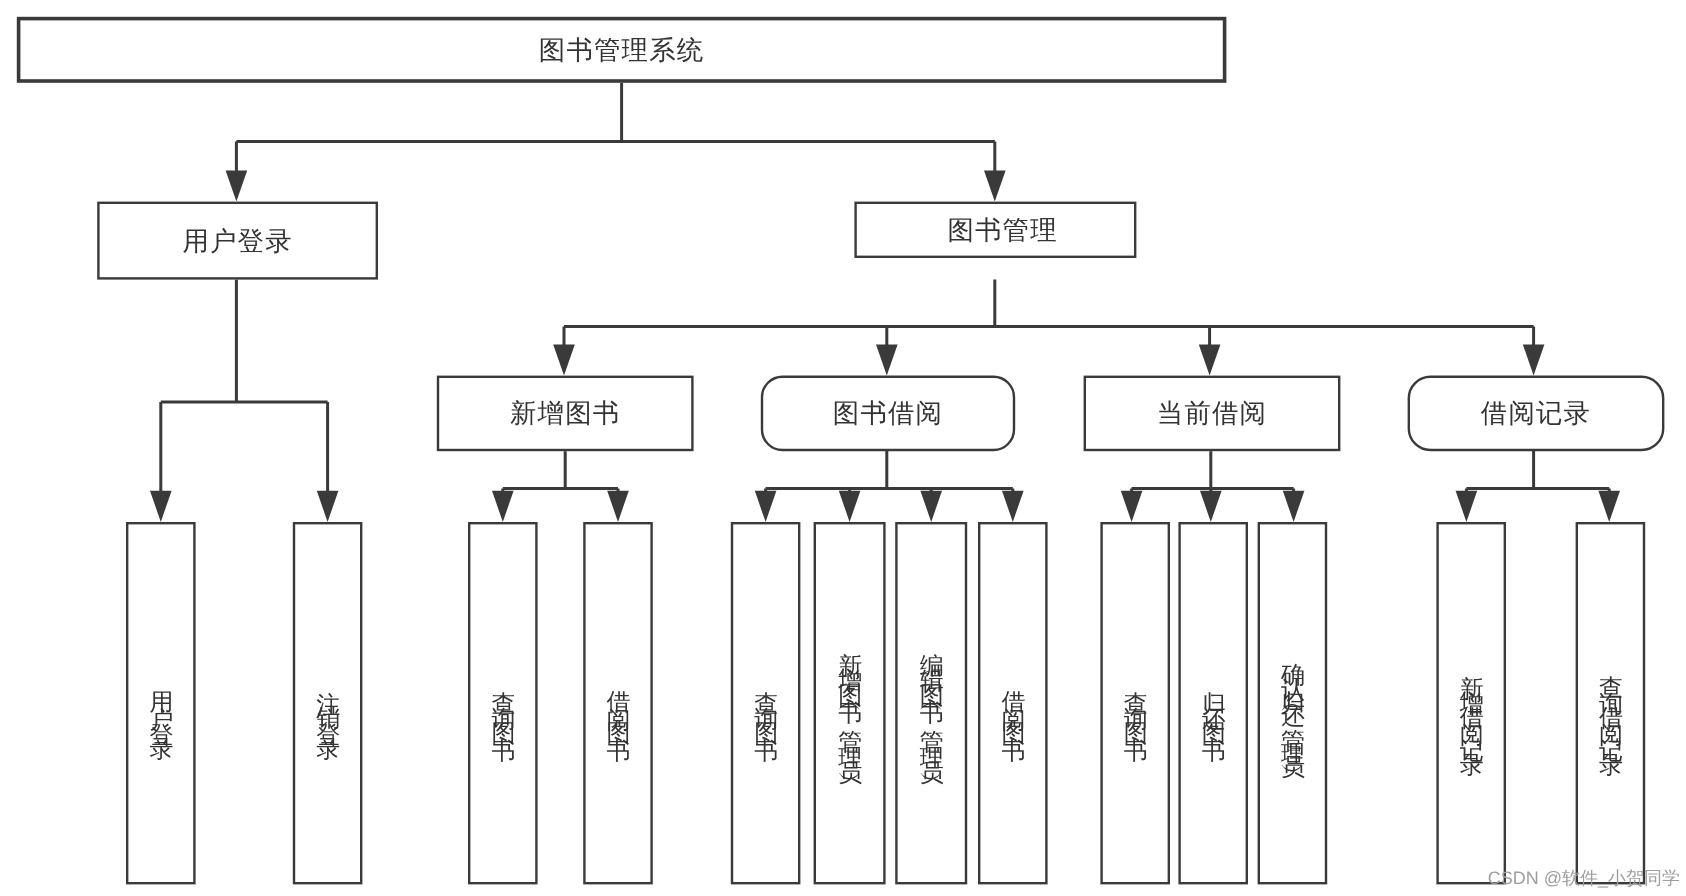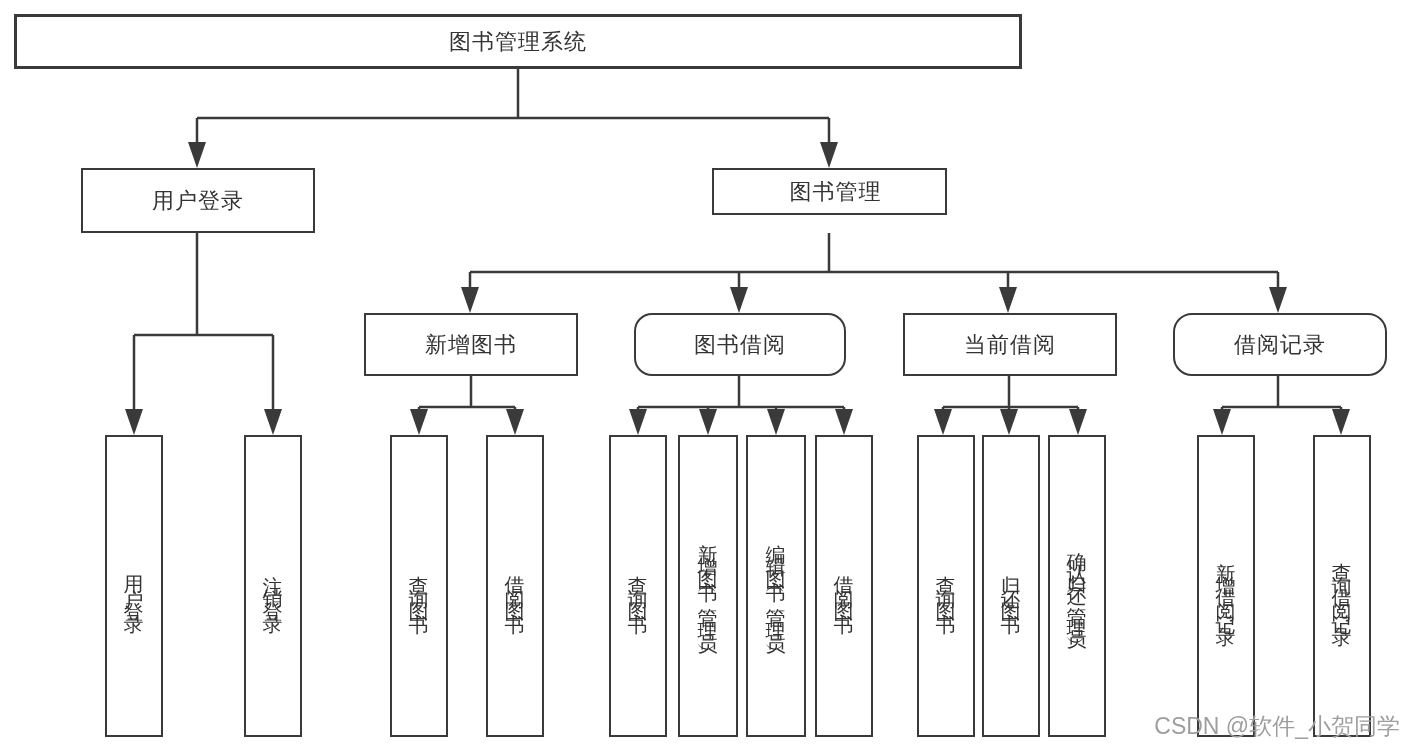--- a/index.html
+++ b/index.html
@@ -41,21 +41,21 @@
     font-size: 20px;
     letter-spacing: 13px;
     line-height: 1;
     color: #333333;
     white-space: nowrap;
   }
   .watermark {
     position: absolute;
     right: 5px;
     bottom: 5px;
-    font-size: 23px;
+    font-size: 15px;
     color: #9e9e9e;
     z-index: 5;
     white-space: nowrap;
   }
 </style>
 </head>
 <body>
 
 <div class="canvas">
 

